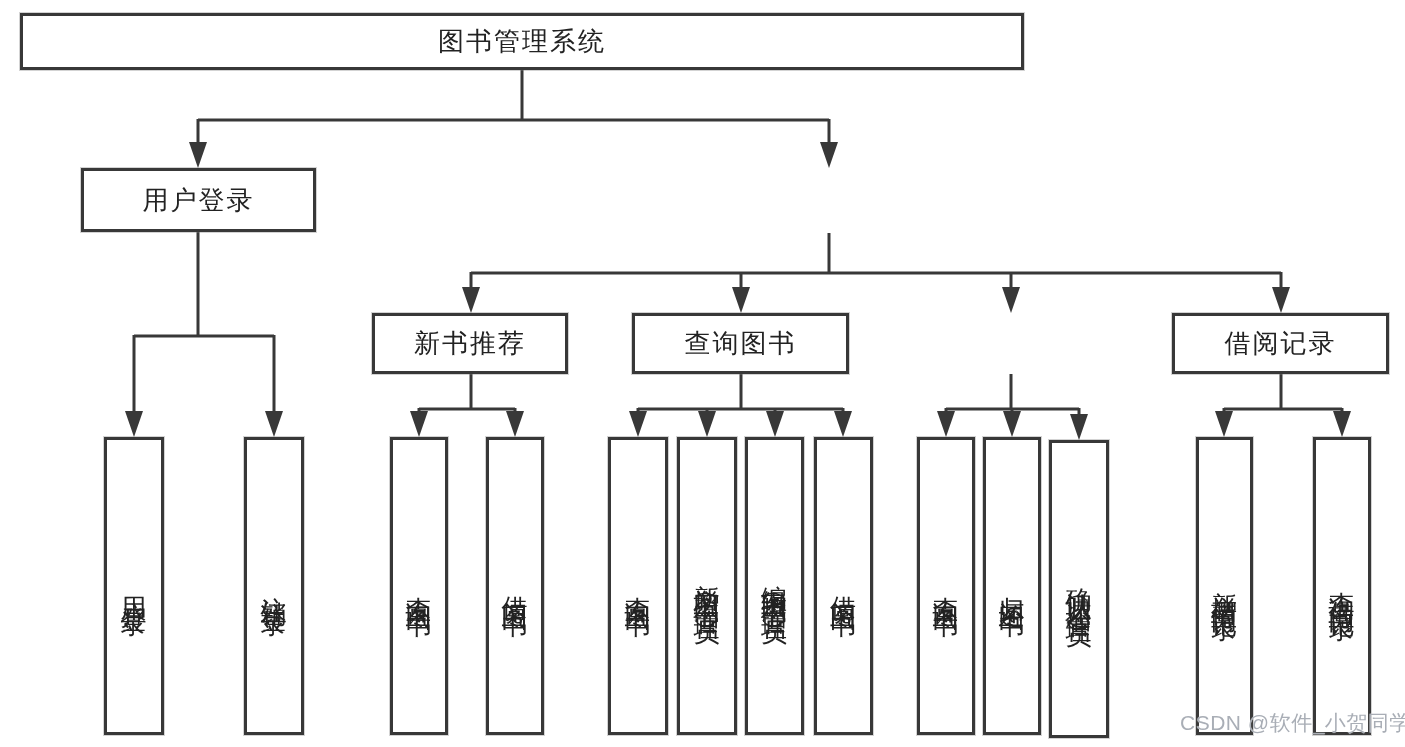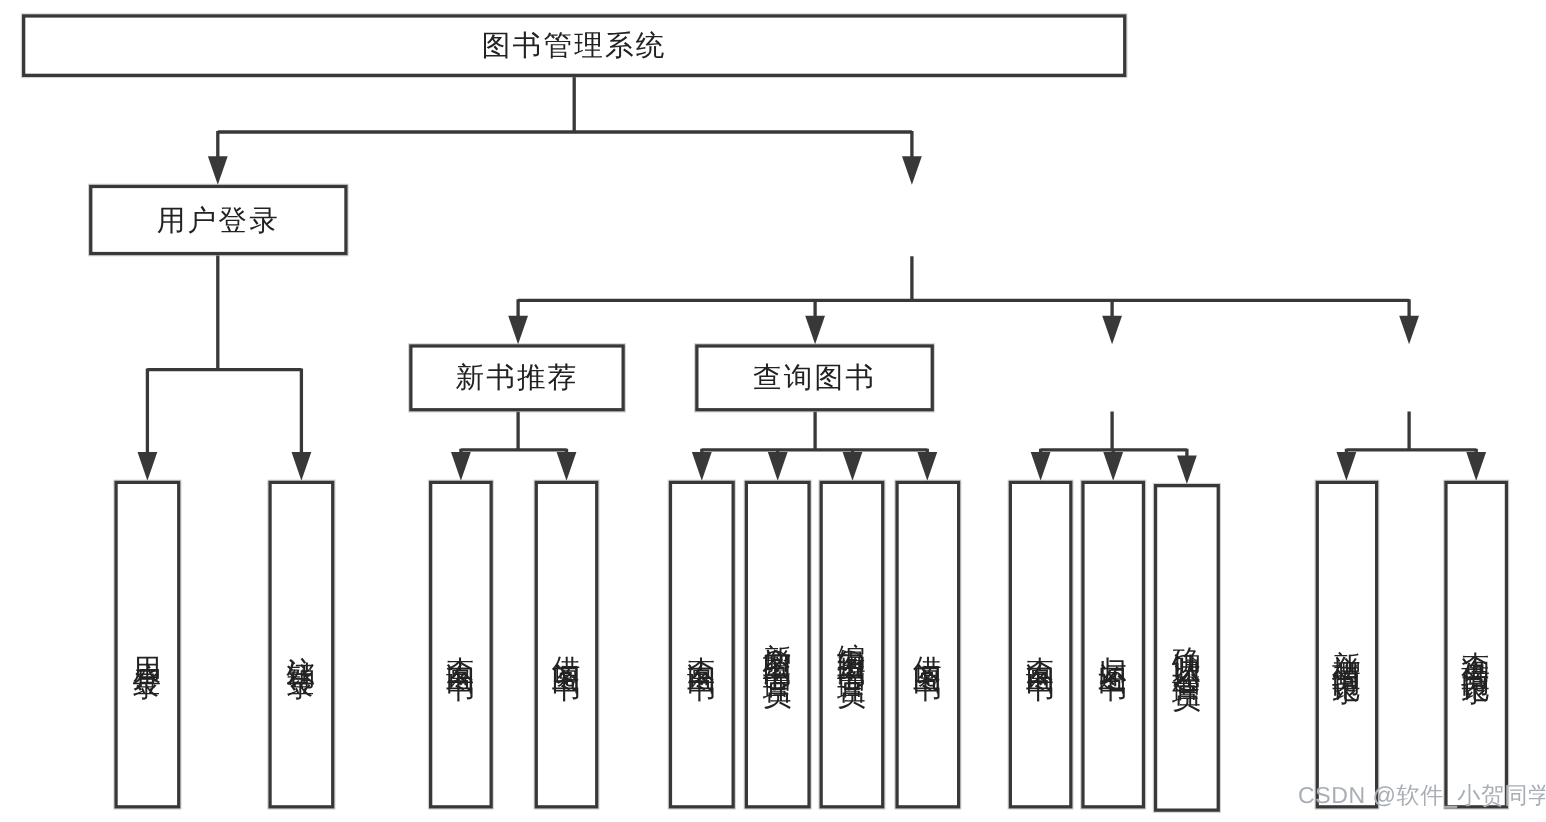--- a/index.html
+++ b/index.html
@@ -77,20 +77,23 @@
   <div class="node h" style="left:81px;top:168px;width:235px;height:64px">
     <span>用户登录</span>
   </div>
 
   <div class="node h" style="left:372px;top:313px;width:196px;height:61px">
     <span>新书推荐</span>
   </div>
   <div class="node h" style="left:632px;top:313px;width:217px;height:61px">
     <span>查询图书</span>
   </div>
+  <div class="node h" style="left:1172px;top:313px;width:217px;height:61px">
+    <span>借阅记录</span>
+  </div>
 
   <div class="node v" style="left:104px;top:437px;width:60px;height:298px">
     <span>用户登录</span>
   </div>
   <div class="node v" style="left:244px;top:437px;width:60px;height:298px">
     <span>注销登录</span>
   </div>
 
   <div class="node v" style="left:390px;top:437px;width:58px;height:298px">
     <span>查询图书</span>

